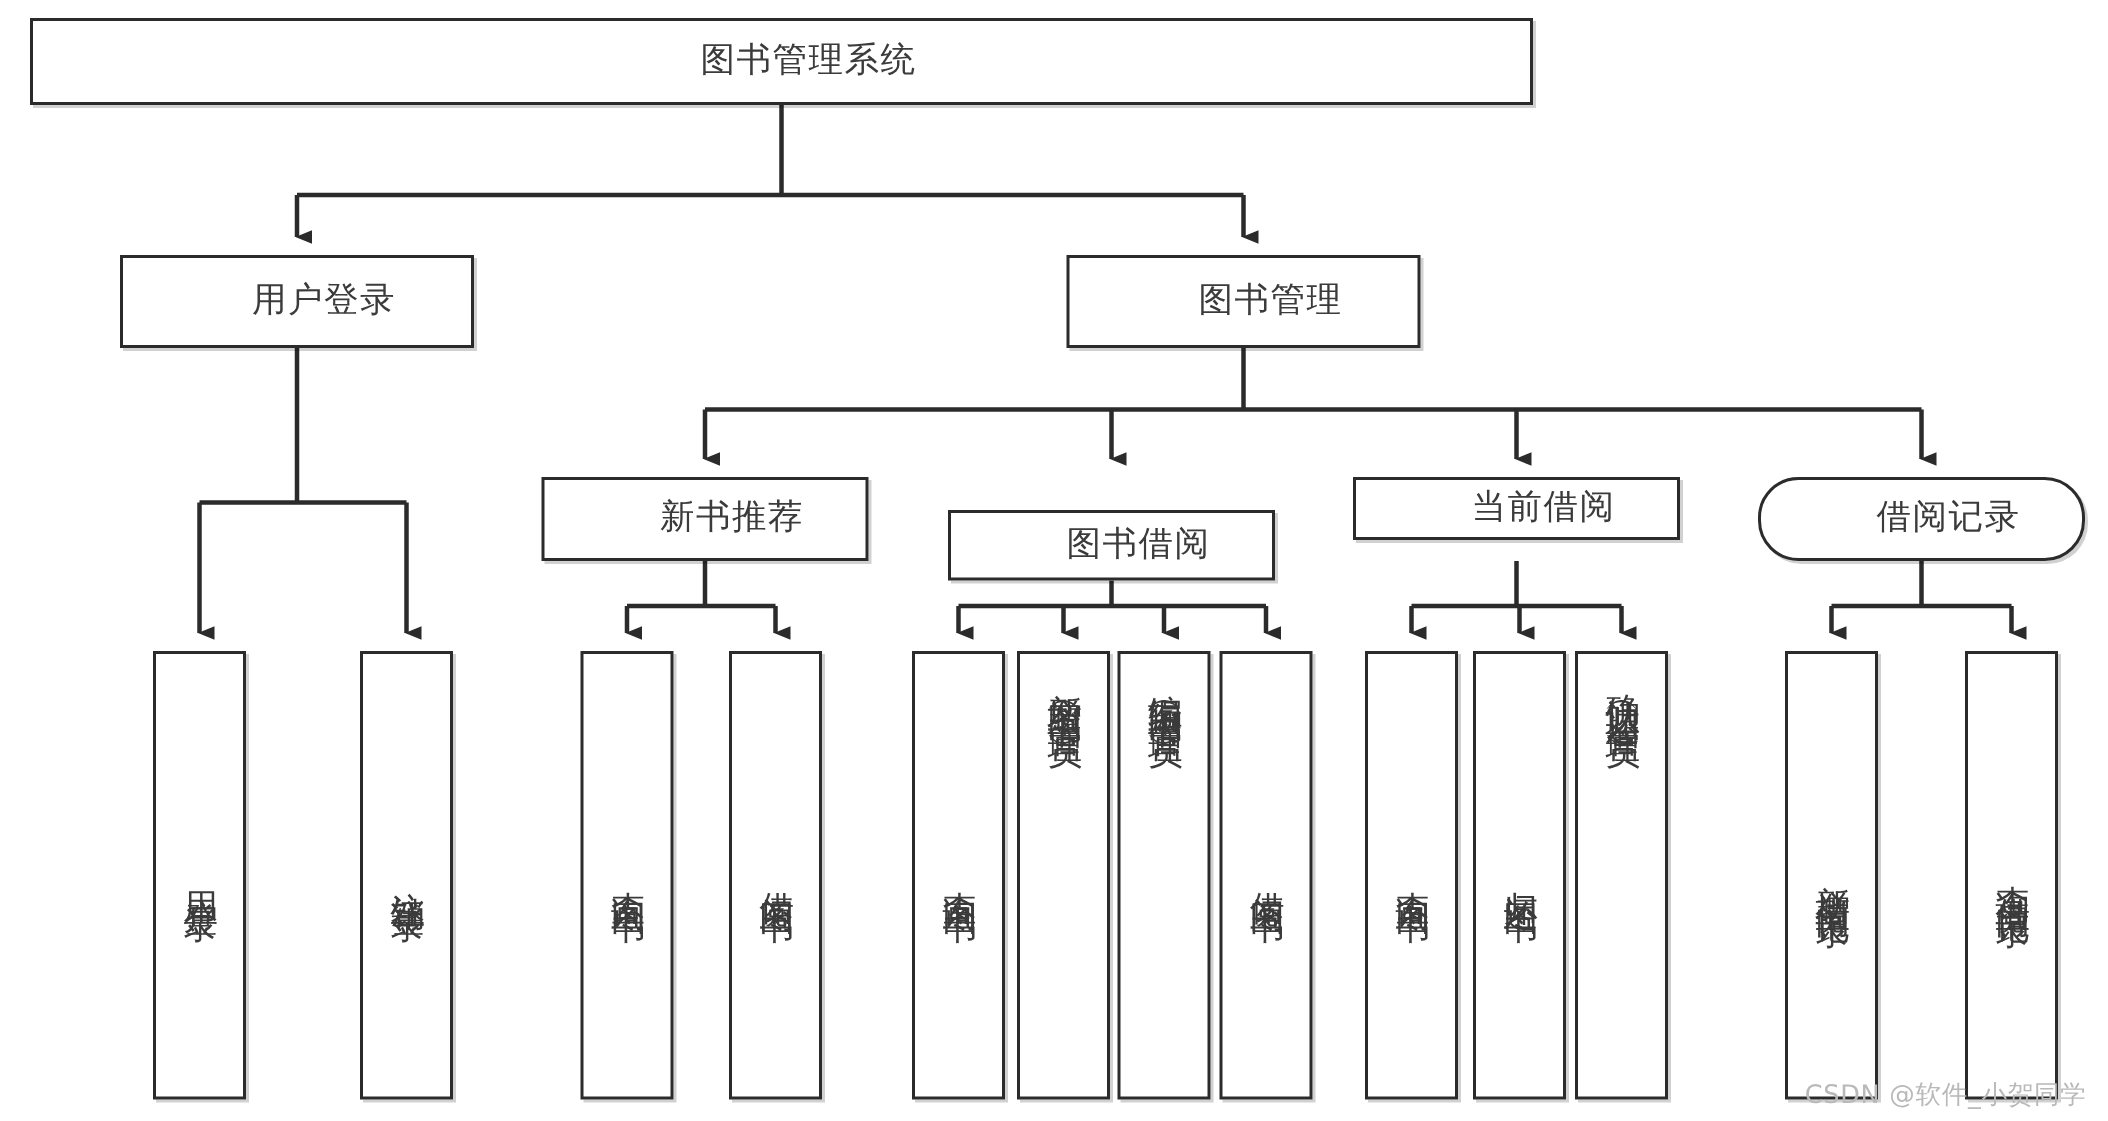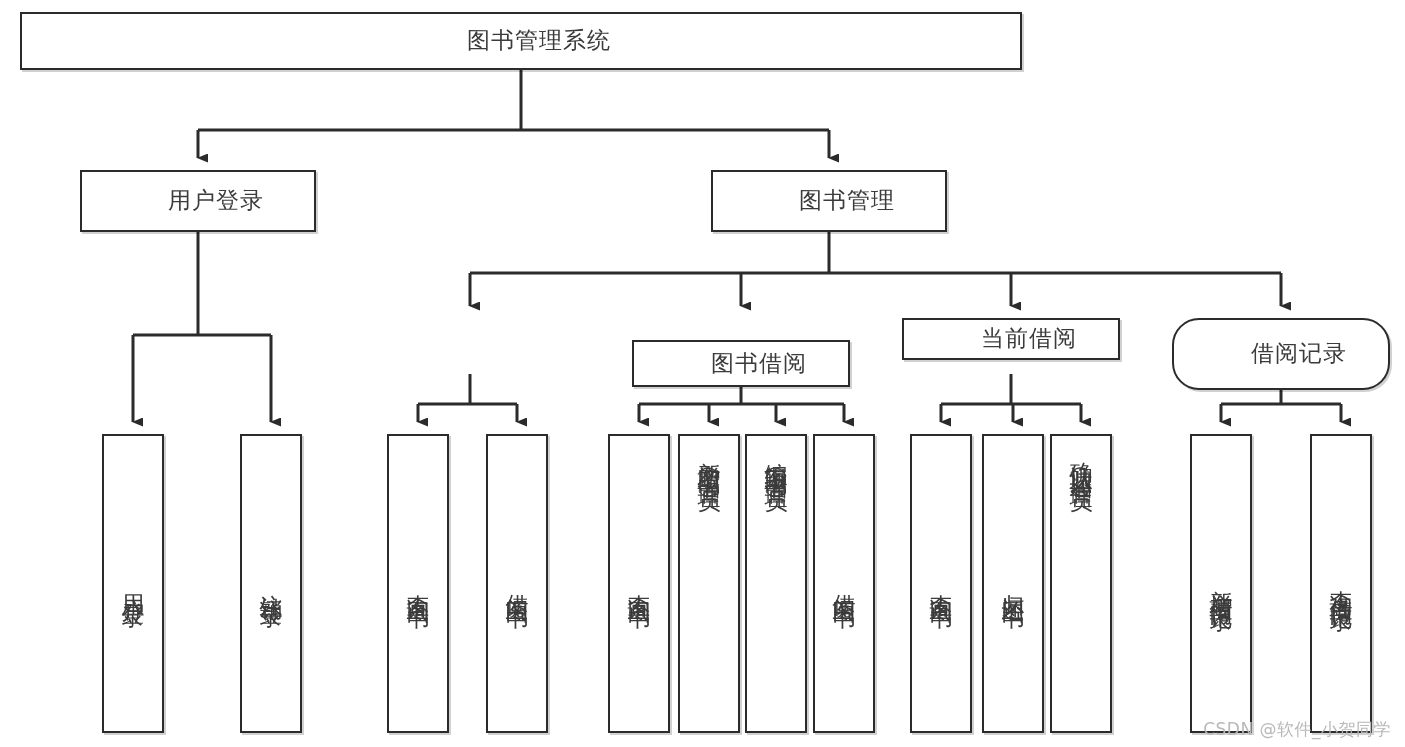--- a/index.html
+++ b/index.html
@@ -119,27 +119,30 @@
     <span>图书管理系统</span>
   </div>
 
   <div class="node horiz" style="left:80px;top:170px;width:236px;height:62px;">
     <span>用户登录</span>
   </div>
   <div class="node horiz" style="left:711px;top:170px;width:236px;height:62px;">
     <span>图书管理</span>
   </div>
 
+  <div class="node horiz" style="left:361px;top:318px;width:218px;height:56px;">
+    <span>新书推荐</span>
+  </div>
   <div class="node horiz" style="left:632px;top:318px;width:218px;height:47px;margin-top:22px;">
     <span>图书借阅</span>
   </div>
   <div class="node horiz" style="left:902px;top:318px;width:218px;height:42px;">
     <span>当前借阅</span>
   </div>
-  <div class="node horiz" style="left:1172px;top:318px;width:218px;height:72px;border-radius:27px;">
+  <div class="node horiz" style="left:1172px;top:318px;width:218px;height:56px;border-radius:27px;">
     <span>借阅记录</span>
   </div>
 
   <div class="node vert" style="left:102px;top:434px;width:62px;height:299px;">
     <span>用户登录</span>
   </div>
   <div class="node vert" style="left:240px;top:434px;width:62px;height:299px;">
     <span>注销登录</span>
   </div>
 

